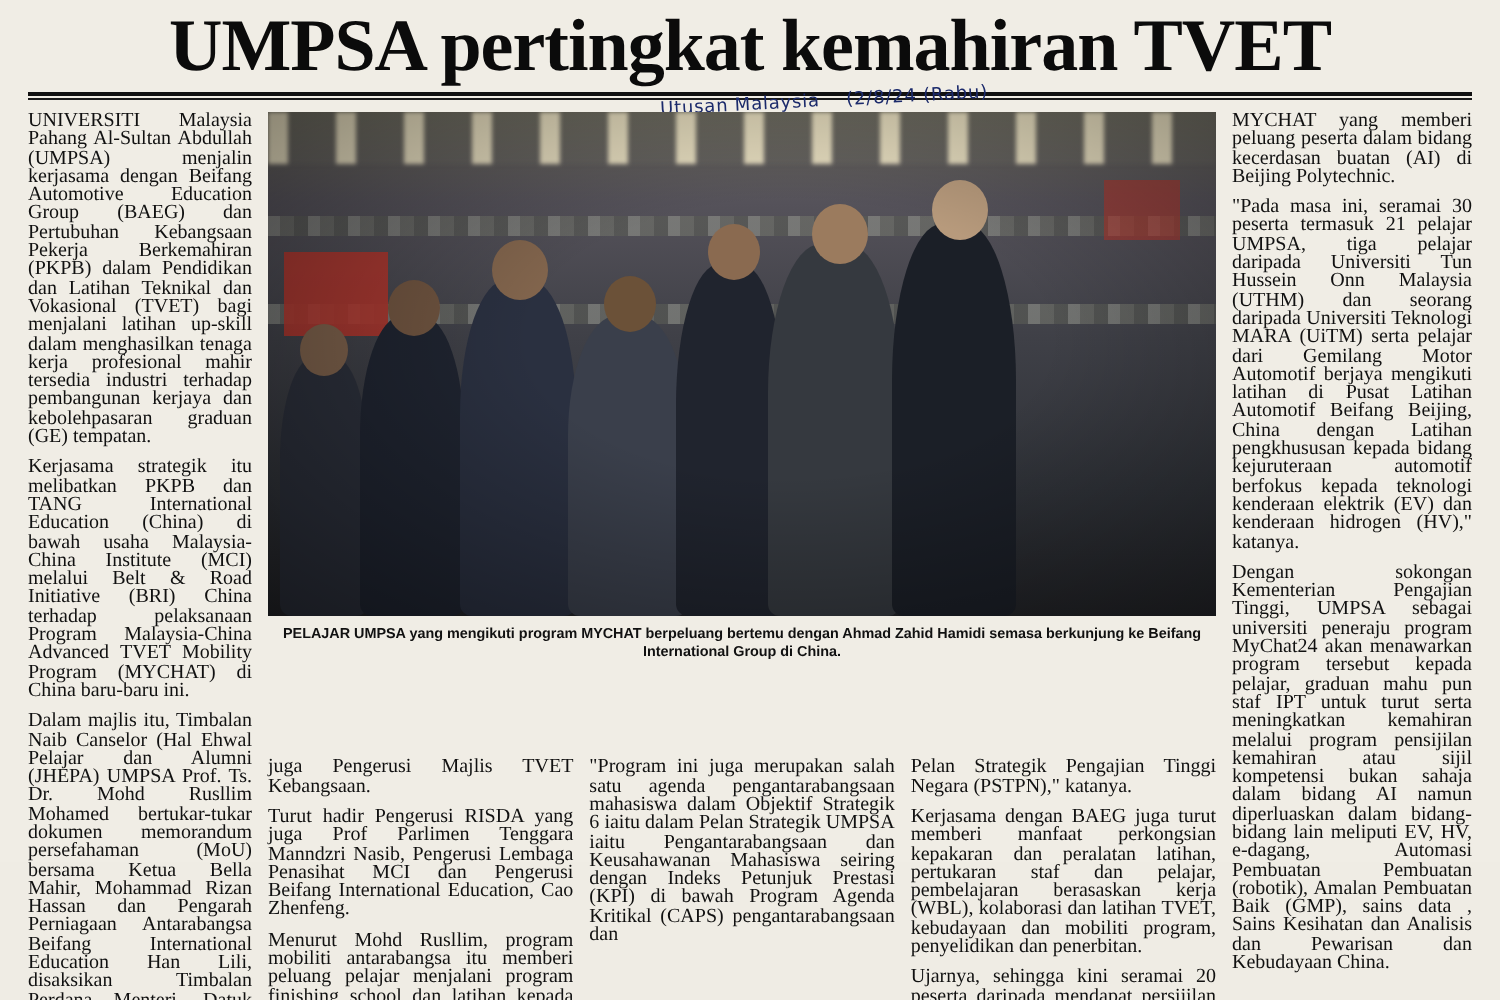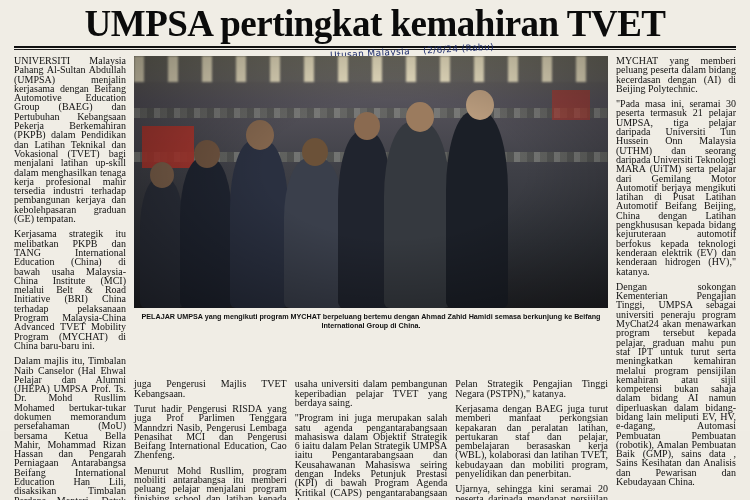--- a/index.html
+++ b/index.html
@@ -221,31 +221,30 @@
 
       <div class="caption">PELAJAR UMPSA yang mengikuti program MYCHAT berpeluang bertemu dengan Ahmad Zahid Hamidi semasa berkunjung ke Beifang International Group di China.</div>
 
       <div class="center-cols">
         <div class="col">
           <p>juga Pengerusi Majlis TVET Kebangsaan.</p>
           <p>Turut hadir Pengerusi RISDA yang juga Prof Parlimen Tenggara Manndzri Nasib, Pengerusi Lembaga Penasihat MCI dan Pengerusi Beifang International Education, Cao Zhenfeng.</p>
           <p>Menurut Mohd Rusllim, program mobiliti antarabangsa itu memberi peluang pelajar menjalani program finishing school dan latihan kepada kompetensi tambahan di institusi luar negara daripada</p>
         </div>
         <div class="col">
-          <p>usaha universiti dalam pembangunan keperibadian pelajar TVET yang berdaya saing.</p>
           <p>"Program ini juga merupakan salah satu agenda pengantarabangsaan mahasiswa dalam Objektif Strategik 6 iaitu dalam Pelan Strategik UMPSA iaitu Pengantarabangsaan dan Keusahawanan Mahasiswa seiring dengan Indeks Petunjuk Prestasi (KPI) di bawah Program Agenda Kritikal (CAPS) pengantarabangsaan dan</p>
         </div>
         <div class="col">
           <p>Pelan Strategik Pengajian Tinggi Negara (PSTPN)," katanya.</p>
           <p>Kerjasama dengan BAEG juga turut memberi manfaat perkongsian kepakaran dan peralatan latihan, pertukaran staf dan pelajar, pembelajaran berasaskan kerja (WBL), kolaborasi dan latihan TVET, kebudayaan dan mobiliti program, penyelidikan dan penerbitan.</p>
           <p>Ujarnya, sehingga kini seramai 20 peserta daripada mendapat persijilan profesional di bawah</p>
         </div>
       </div>
     </div>
 
     <div class="col col-right">
-      <p>MYCHAT yang memberi peluang peserta dalam bidang kecerdasan dengan (AI) di Beijing Polytechnic.</p>
+      <p>MYCHAT yang memberi peluang peserta dalam bidang kecerdasan buatan (AI) di Beijing Polytechnic.</p>
       <p>"Pada masa ini, seramai 30 peserta termasuk 21 pelajar UMPSA, tiga pelajar daripada Universiti Tun Hussein Onn Malaysia (UTHM) dan seorang daripada Universiti Teknologi MARA (UiTM) serta pelajar dari Gemilang Motor Automotif berjaya mengikuti latihan di Pusat Latihan Automotif Beifang Beijing, China dengan Latihan pengkhususan kepada bidang kejuruteraan automotif berfokus kepada teknologi kenderaan elektrik (EV) dan kenderaan hidrogen (HV)," katanya.</p>
       <p>Dengan sokongan Kementerian Pengajian Tinggi, UMPSA sebagai universiti peneraju program MyChat24 akan menawarkan program tersebut kepada pelajar, graduan mahu pun staf IPT untuk turut serta meningkatkan kemahiran melalui program pensijilan kemahiran atau sijil kompetensi bukan sahaja dalam bidang AI namun diperluaskan dalam bidang-bidang lain meliputi EV, HV, e-dagang, Automasi Pembuatan Pembuatan (robotik), Amalan Pembuatan Baik (GMP), sains data , Sains Kesihatan dan Analisis dan Pewarisan dan Kebudayaan China.</p>
     </div>
 
   </div>
 </div>
 
 </body></html>

